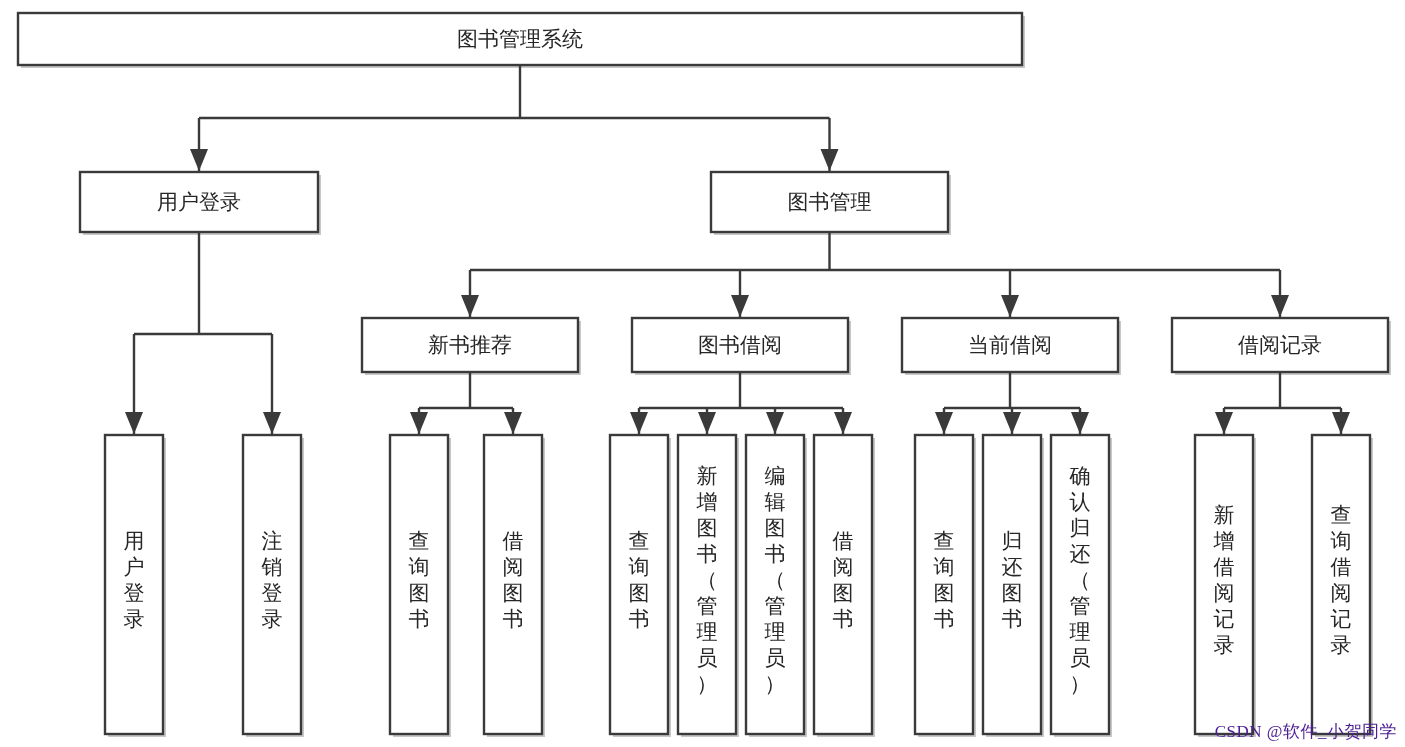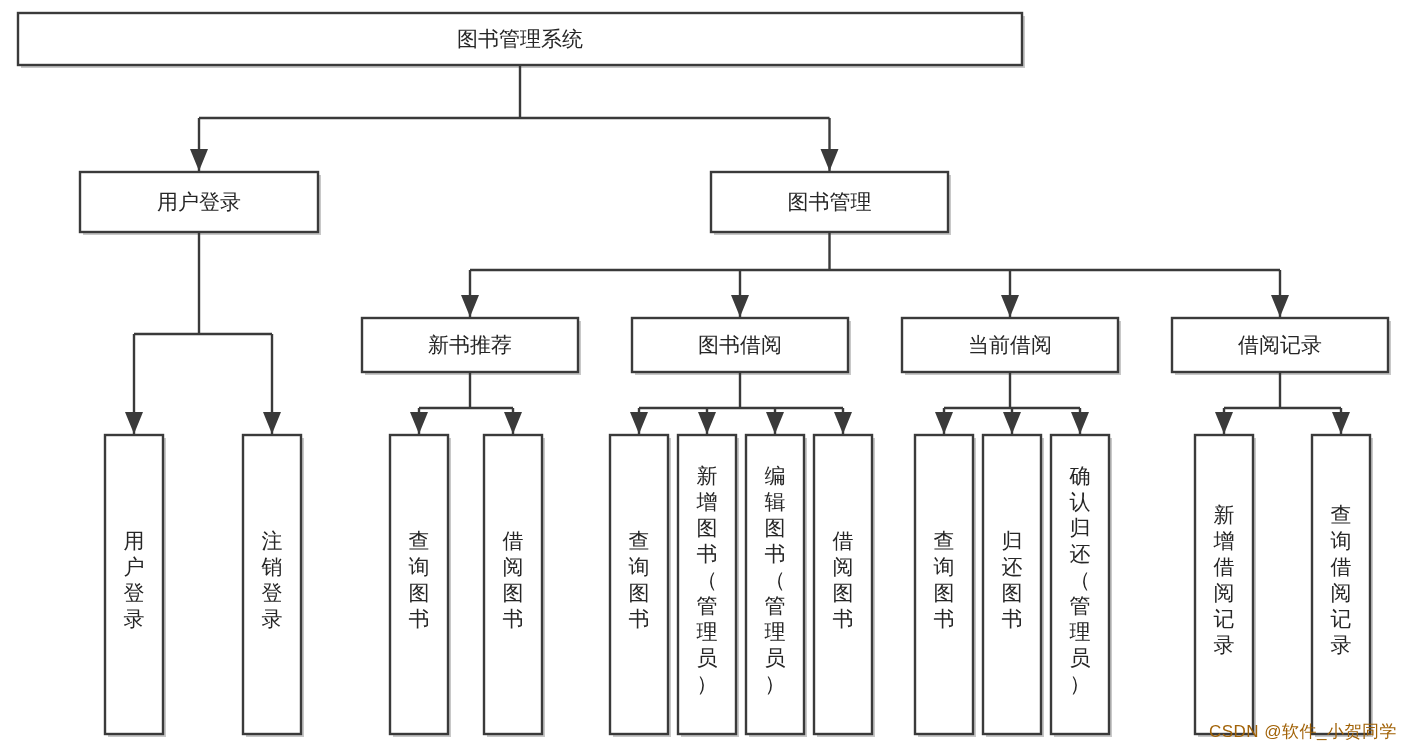--- a/index.html
+++ b/index.html
@@ -58,23 +58,23 @@
   .node-label-vertical {
     fill: #262626;
     font-family: "Liberation Sans", "DejaVu Sans", sans-serif;
     font-size: 21px;
     text-anchor: middle;
   }
   .watermark-text {
     position: absolute;
     right: 8px;
     bottom: 4px;
-    font-family: Liberation Sans, sans-serif;
+    font-family: Liberation Serif, serif;
     font-size: 17px;
-    color: #a16207;
+    color: #4c1d95;
     letter-spacing: 0.5px;
     white-space: nowrap;
     user-select: none;
   }
 </style>
 </head>
 <body>
 
 <div id="diagram-root">
 

